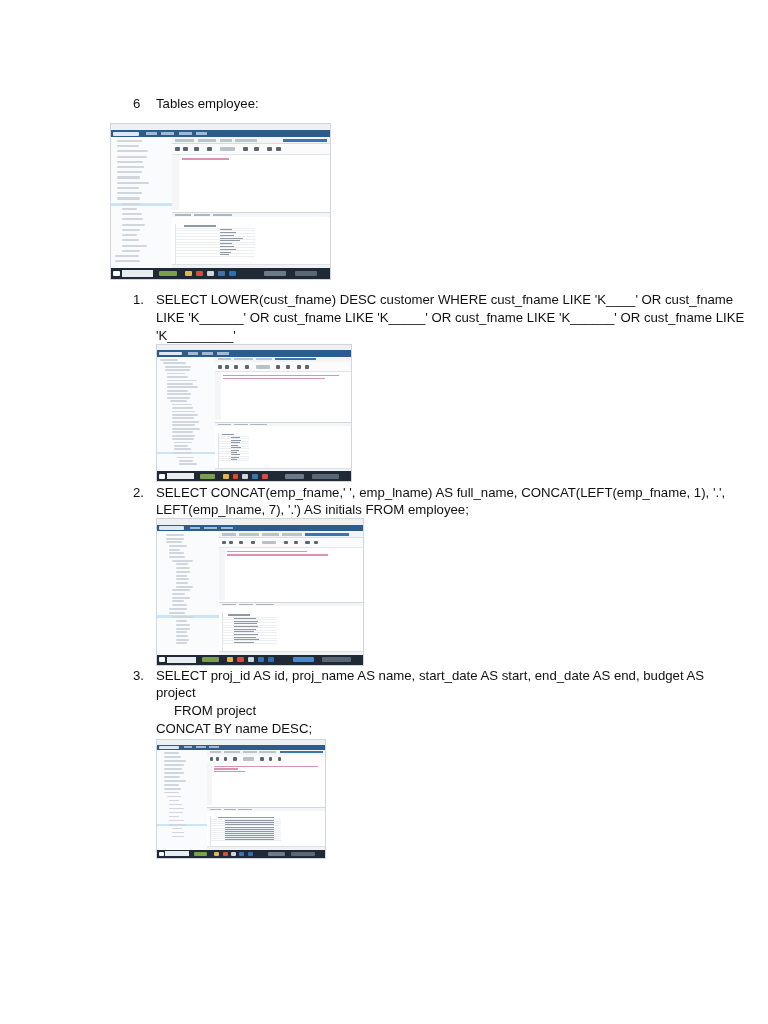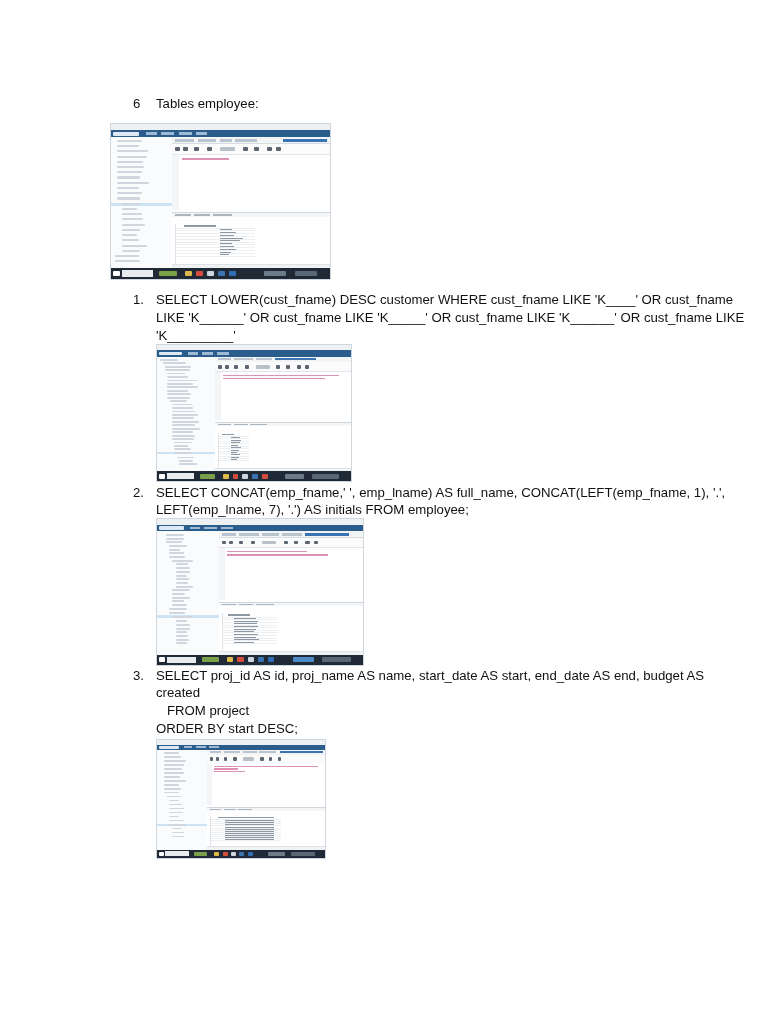--- a/index.html
+++ b/index.html
@@ -407,23 +407,23 @@
       <div class="ti" style="left:44%;background:#cfd6dd"></div>
       <div class="ti" style="left:49%;background:#3a74b3"></div>
       <div class="ti" style="left:54%;background:#2f6db5"></div>
     <div class="ti" style="left:66%;width:10%;background:#4e8ac8"></div>
       <div class="ti" style="left:80%;width:14%;background:#5a6775"></div>
     </div>
 </div>
 
 <div class="num" style="left:133px;top:667px;">3.</div>
 <div class="line" style="left:156px;top:667px;">SELECT proj_id AS id, proj_name AS name, start_date AS start, end_date AS end, budget AS</div>
-<div class="line" style="left:156px;top:684px;">created</div>
-<div class="line" style="left:167px;top:702px;">FROM project</div>
-<div class="line" style="left:156px;top:720px;">ORDER BY start DESC;</div>
+<div class="line" style="left:156px;top:684px;">project</div>
+<div class="line" style="left:174px;top:702px;">FROM project</div>
+<div class="line" style="left:156px;top:720px;">CONCAT BY name DESC;</div>
 
 <div class="shot" style="left:156px;top:739px;width:170px;height:120px;">
   <div class="titlebar"></div>
   <div class="menubar">
       <div class="logo"></div>
     <div class="mi" style="left:16%;width:5%"></div>
       <div class="mi" style="left:23%;width:6%"></div>
       <div class="mi" style="left:31%;width:6%"></div>
     </div>
   <div class="tree" style="width:30%">

